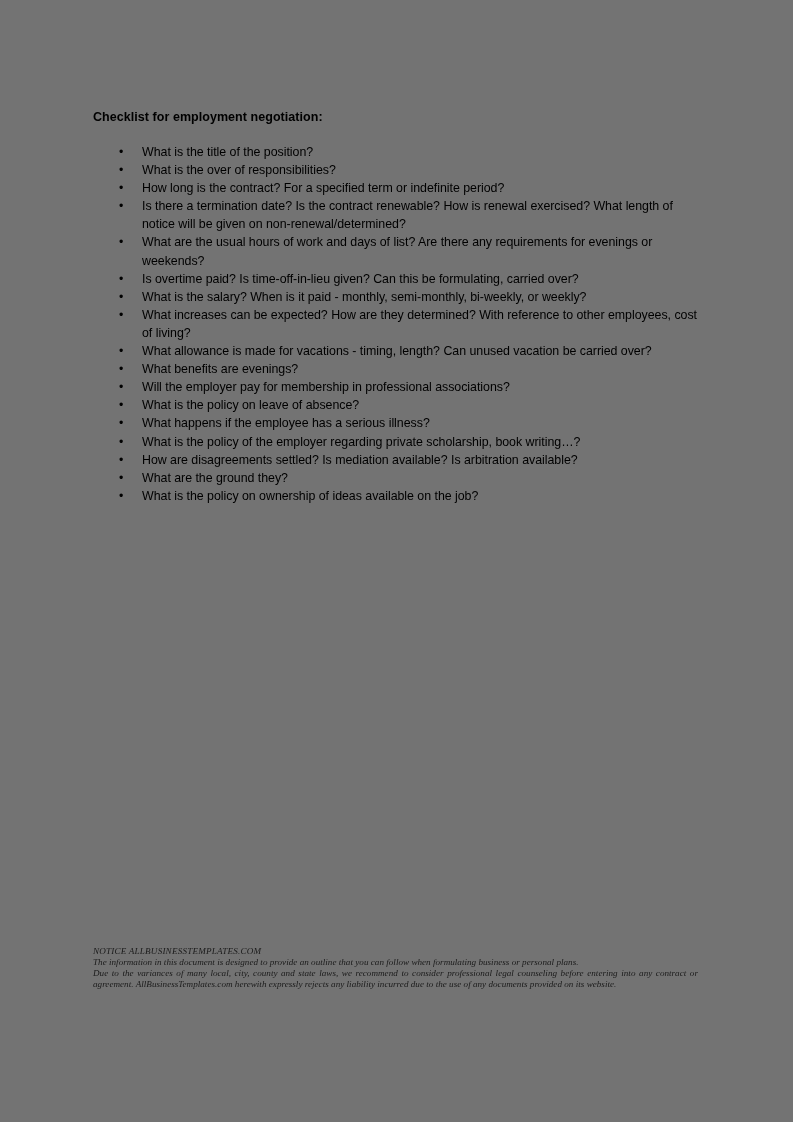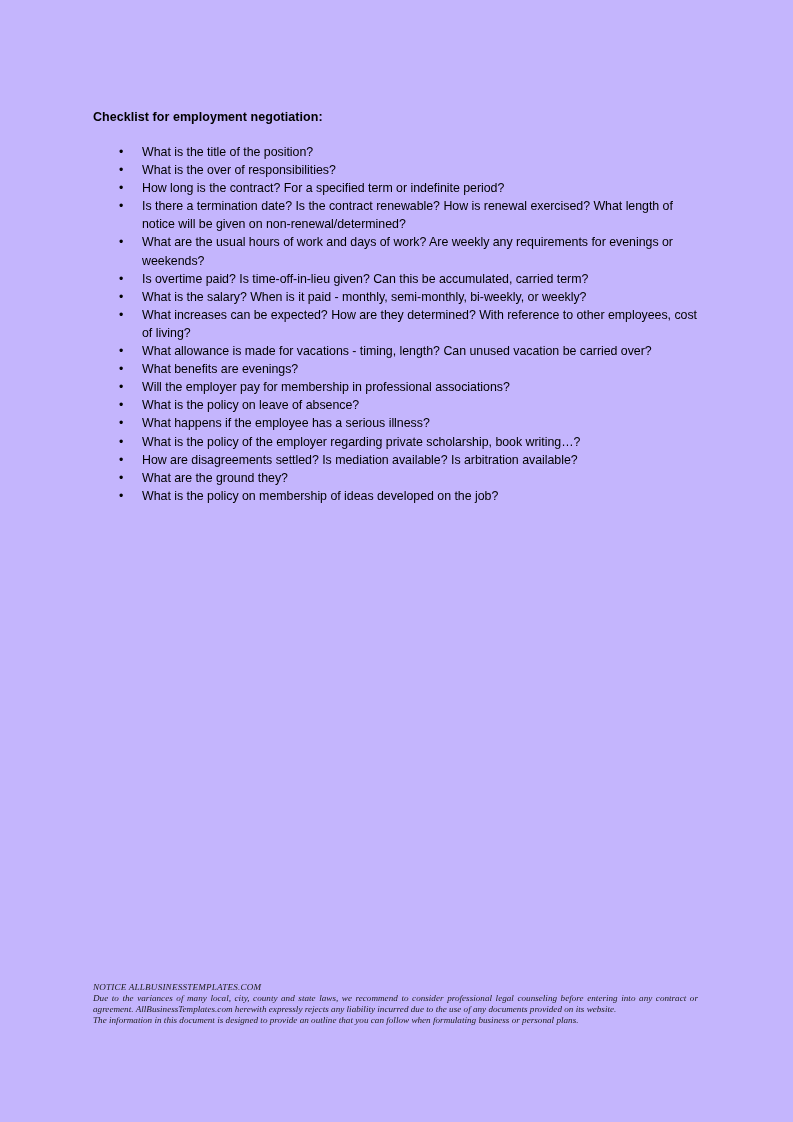--- a/index.html
+++ b/index.html
@@ -13,21 +13,21 @@
     position: relative;
     overflow: hidden;
     font-family: "Liberation Sans", sans-serif;
     color: #000000;
     -webkit-font-smoothing: antialiased;
   }
 
   .page {
     position: absolute;
     inset: 0;
-    background: #c4b5fd;
+    background: #737373;
   }
 
   
   .doc-heading {
     position: absolute;
     left: 93px;
     top: 109px;
     font-size: 12.5px;
     font-weight: bold;
     letter-spacing: 0.05px;
@@ -64,21 +64,21 @@
     text-align: left;
   }
   .check-text {
     display: block;
   }
 
   
   .notice {
     position: absolute;
     left: 93px;
-    top: 982px;
+    top: 946px;
     width: 605px;
     font-family: "Liberation Serif", serif;
     font-style: italic;
     font-size: 9.1px;
     line-height: 11.1px;
     color: #1a1a1a;
   }
   .notice-title {
     display: block;
     letter-spacing: 0.2px;
@@ -113,25 +113,25 @@
       <li class="check-item">
         <span class="check-bullet">•</span>
         <span class="check-text">How long is the contract? For a specified term or indefinite period?</span>
       </li>
       <li class="check-item">
         <span class="check-bullet">•</span>
         <span class="check-text">Is there a termination date? Is the contract renewable? How is renewal exercised? What length of notice will be given on non-renewal/determined?</span>
       </li>
       <li class="check-item">
         <span class="check-bullet">•</span>
-        <span class="check-text">What are the usual hours of work and days of work? Are weekly any requirements for evenings or weekends?</span>
+        <span class="check-text">What are the usual hours of work and days of list? Are there any requirements for evenings or weekends?</span>
       </li>
       <li class="check-item">
         <span class="check-bullet">•</span>
-        <span class="check-text">Is overtime paid? Is time-off-in-lieu given? Can this be accumulated, carried term?</span>
+        <span class="check-text">Is overtime paid? Is time-off-in-lieu given? Can this be formulating, carried over?</span>
       </li>
       <li class="check-item">
         <span class="check-bullet">•</span>
         <span class="check-text">What is the salary? When is it paid - monthly, semi-monthly, bi-weekly, or weekly?</span>
       </li>
       <li class="check-item">
         <span class="check-bullet">•</span>
         <span class="check-text">What increases can be expected? How are they determined? With reference to other employees, cost of living?</span>
       </li>
       <li class="check-item">
@@ -161,25 +161,25 @@
       <li class="check-item">
         <span class="check-bullet">•</span>
         <span class="check-text">How are disagreements settled? Is mediation available? Is arbitration available?</span>
       </li>
       <li class="check-item">
         <span class="check-bullet">•</span>
         <span class="check-text">What are the ground they?</span>
       </li>
       <li class="check-item">
         <span class="check-bullet">•</span>
-        <span class="check-text">What is the policy on membership of ideas developed on the job?</span>
+        <span class="check-text">What is the policy on ownership of ideas available on the job?</span>
       </li>
     </ul>
 
   <div class="notice">
     <span class="notice-title">NOTICE  ALLBUSINESSTEMPLATES.COM</span>
     <span class="notice-body">
+        <span class="notice-line">The information in this document is designed to provide an outline that you can follow when formulating business or personal plans.</span>
         <span class="notice-line">Due to the variances of many local, city, county and state laws, we recommend to consider professional legal counseling before entering into any contract or agreement. AllBusinessTemplates.com herewith expressly rejects any liability incurred due to the use of any documents provided on its website.</span>
-        <span class="notice-line">The information in this document is designed to provide an outline that you can follow when formulating business or personal plans.</span>
       </span>
   </div>
 
 </div>
 
 </body></html>

